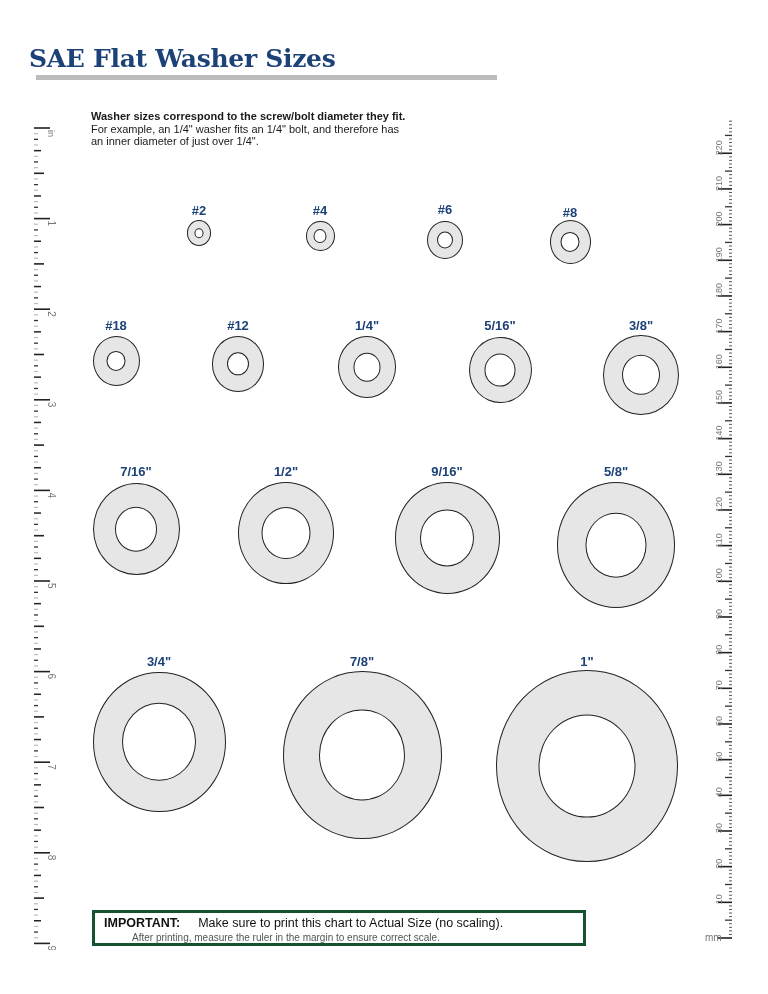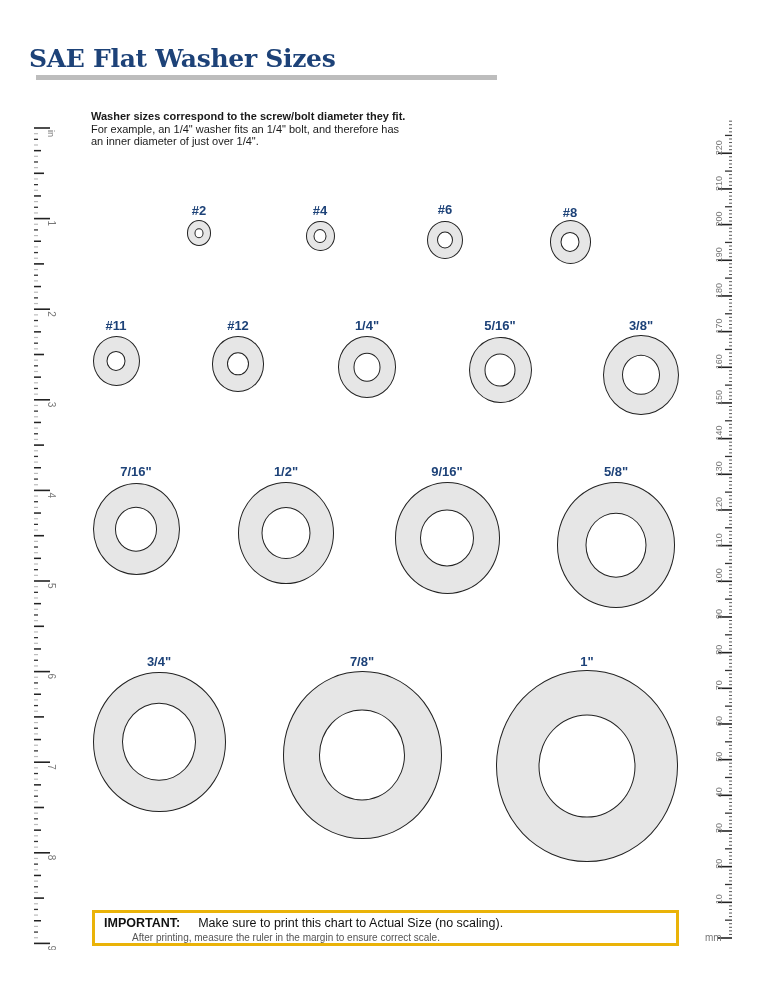--- a/index.html
+++ b/index.html
@@ -5,21 +5,21 @@
   html, body { margin: 0; padding: 0; background: #ffffff; }
   body { width: 768px; height: 994px; position: relative; overflow: hidden; font-family: "Liberation Sans", sans-serif; }
   .title { position: absolute; left: 29px; top: 44px; font-family: "DejaVu Serif", serif; font-weight: bold; font-size: 25px; color: #1d4278; letter-spacing: -0.3px; margin: 0; }
   .title-bar { position: absolute; left: 36px; top: 75px; width: 461px; height: 5px; background: #bdbdbd; }
   .intro { position: absolute; left: 91px; top: 110px; width: 320px; font-size: 11px; line-height: 12.5px; color: #1a1a1a; }
   .intro b { font-weight: bold; }
   .label { position: absolute; font-weight: bold; font-size: 13px; color: #1d4278; transform: translateX(-50%); white-space: nowrap; }
   .washer { position: absolute; border-radius: 50%; background: #e6e6e6; border: 1px solid #222; box-sizing: border-box; }
   .hole { position: absolute; border-radius: 50%; background: #fff; border: 1px solid #222; box-sizing: border-box; left: 50%; top: 50%; transform: translate(-50%, -50%); }
   .ruler-svg { position: absolute; }
-  .notice { position: absolute; left: 92px; top: 910px; width: 587px; height: 36px; border: 3px solid #eab308; box-sizing: border-box; background: #fff; }
+  .notice { position: absolute; left: 92px; top: 910px; width: 494px; height: 36px; border: 3px solid #14532d; box-sizing: border-box; background: #fff; }
   .notice-line1 { position: absolute; left: 9px; top: 3px; font-size: 12.5px; color: #111; white-space: nowrap; }
   .notice-line1 .imp { font-weight: bold; margin-right: 18px; }
   .notice-line2 { position: absolute; left: 9px; top: 19px; font-size: 10px; color: #555; white-space: nowrap; margin-left: 28px; }
   .rl { font-family: "Liberation Sans", sans-serif; fill: #777; }
 </style>
 </head>
 <body>
 
 <h1 class="title">SAE Flat Washer Sizes</h1>
 <div class="title-bar"></div>
@@ -38,21 +38,21 @@
       <div class="hole" style="width: 13px; height: 13.78px;"></div>
     </div>
     <div class="label" style="left: 445px; top: 202px;">#6</div>
     <div class="washer" style="width: 36px; height: 38.16px; left: 427px; top: 220.92px;">
       <div class="hole" style="width: 16px; height: 16.96px;"></div>
     </div>
     <div class="label" style="left: 570px; top: 205px;">#8</div>
     <div class="washer" style="width: 41px; height: 43.46px; left: 549.5px; top: 220.27px;">
       <div class="hole" style="width: 19px; height: 20.14px;"></div>
     </div>
-    <div class="label" style="left: 116px; top: 318px;">#11</div>
+    <div class="label" style="left: 116px; top: 318px;">#18</div>
     <div class="washer" style="width: 47px; height: 49.82px; left: 92.5px; top: 336.09px;">
       <div class="hole" style="width: 19px; height: 20.14px;"></div>
     </div>
     <div class="label" style="left: 238px; top: 318px;">#12</div>
     <div class="washer" style="width: 52px; height: 55.12px; left: 212px; top: 336.44px;">
       <div class="hole" style="width: 22px; height: 23.32px;"></div>
     </div>
     <div class="label" style="left: 367px; top: 318px;">1/4"</div>
     <div class="washer" style="width: 58px; height: 61.48px; left: 338px; top: 336.26px;">
       <div class="hole" style="width: 27px; height: 28.62px;"></div>

